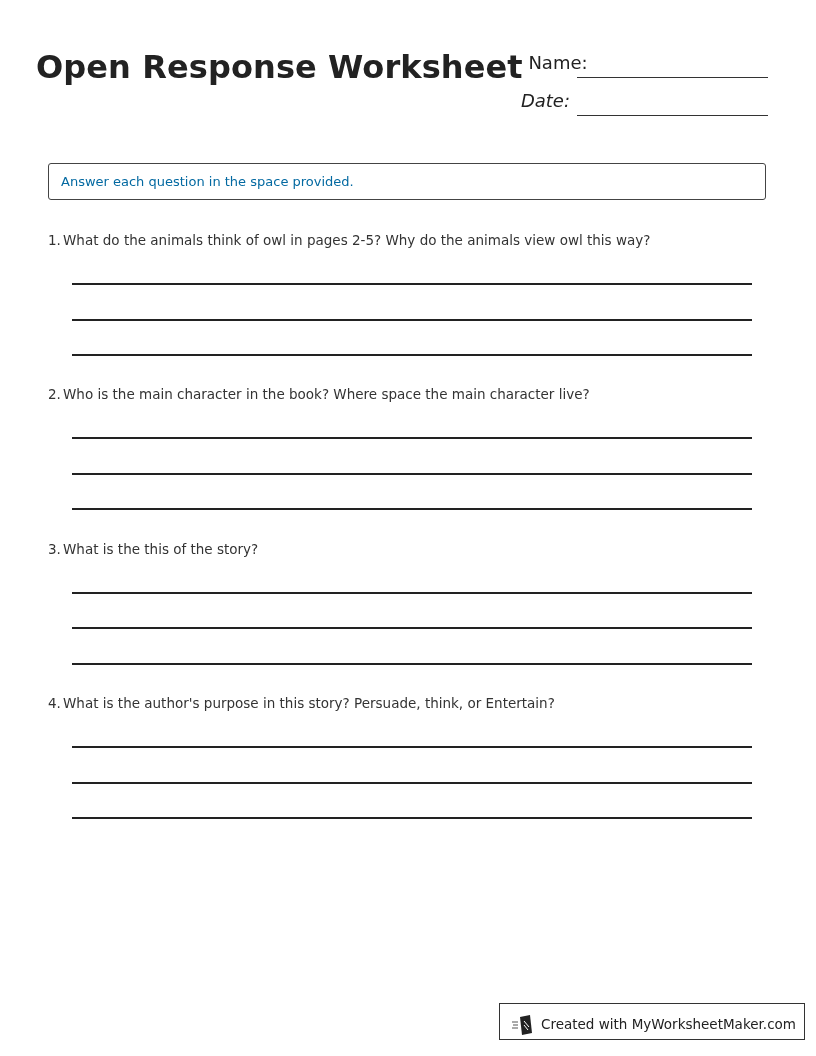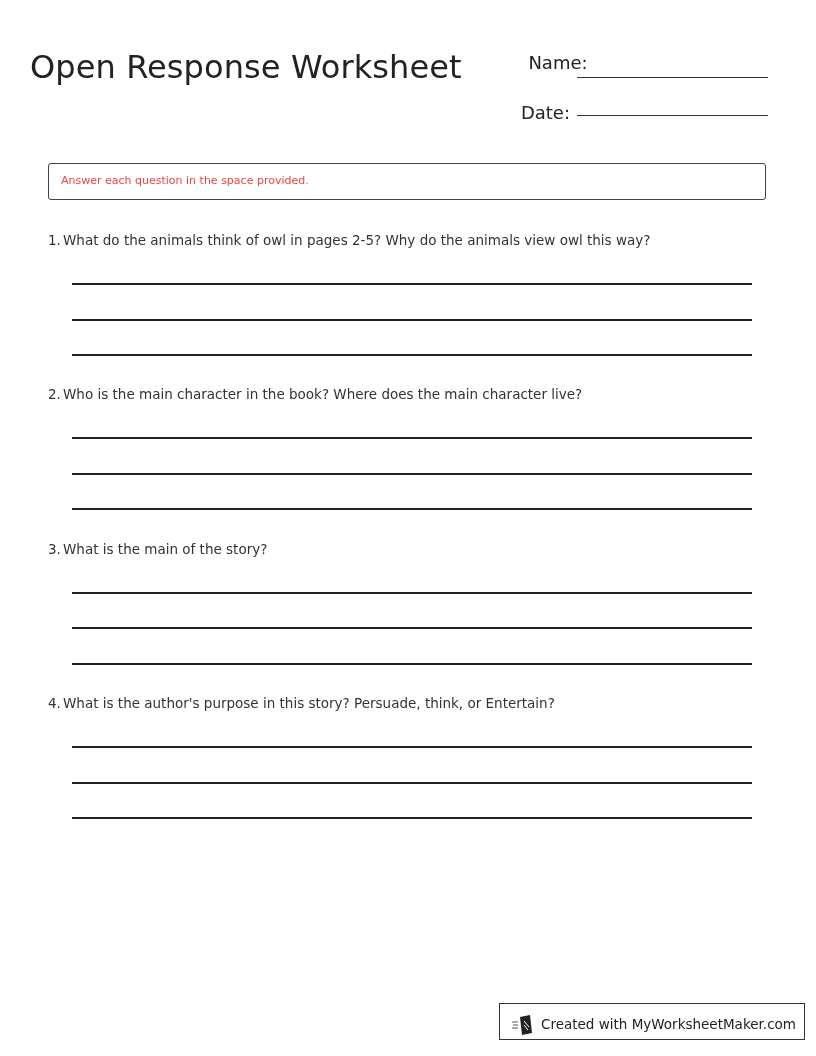--- a/index.html
+++ b/index.html
@@ -1,36 +1,36 @@
 <!DOCTYPE html>
 <html><head>
   <meta charset="utf-8">
   <style>
     html, body { margin: 0; padding: 0; background: #ffffff; }
     body {
       width: 816px; height: 1056px; position: relative; overflow: hidden;
       font-family: "DejaVu Sans", sans-serif; color: #222;
     }
     .title {
-      position: absolute; left: 30px; top: 48px;
-      font-size: 32px; font-weight: normal; color: #222; letter-spacing: 0.1px;
+      position: absolute; left: 36px; top: 48px;
+      font-size: 32px; font-weight: bold; color: #222; letter-spacing: 0.1px;
     }
     .field-label {
       position: absolute; font-size: 18px; color: #222; text-align: right; width: 80px;
     }
     .field-line {
       position: absolute; left: 577px; width: 191px; height: 0;
       border-top: 1.5px solid #333;
     }
     .instructions {
       position: absolute; left: 48px; top: 163px; width: 718px; height: 37px;
       border: 1.5px solid #444; border-radius: 3px; box-sizing: border-box;
     }
     .instructions span {
-      position: absolute; left: 12px; top: 10px; font-size: 11px; color: #ef4444;
+      position: absolute; left: 12px; top: 10px; font-size: 13px; color: #0369a1;
     }
     .question {
       position: absolute; left: 48px; font-size: 13.5px; color: #333;
     }
     .question .num { position: absolute; left: 0; }
     .question .text { position: absolute; left: 15px; white-space: nowrap; }
     .answer-line {
       position: absolute; left: 72px; width: 680px; height: 0;
       border-top: 2px solid #222;
     }
@@ -46,46 +46,46 @@
     }
   </style>
 </head>
 <body>
 
 <div class="title">Open Response Worksheet</div>
 
 <div class="field-label" style="left:518px; top:52px;text-align:center;">Name:</div>
 <div class="field-line" style="top:77px;"></div>
 
-<div class="field-label" style="left:490px; top:102px;">Date:</div>
+<div class="field-label" style="left:490px; top:90px;font-style:italic;">Date:</div>
 <div class="field-line" style="top:115px;"></div>
 
 <div class="instructions">
   <span>Answer each question in the space provided.</span>
 </div>
 
 <div class="question" style="top:232px;">
   <span class="num">1.</span>
   <span class="text">What do the animals think of owl in pages 2-5? Why do the animals view owl this way?</span>
 </div>
 <div class="answer-line" style="top:283px;"></div>
 <div class="answer-line" style="top:319px;"></div>
 <div class="answer-line" style="top:354px;"></div>
 
 <div class="question" style="top:386px;">
   <span class="num">2.</span>
-  <span class="text">Who is the main character in the book? Where does the main character live?</span>
+  <span class="text">Who is the main character in the book? Where space the main character live?</span>
 </div>
 <div class="answer-line" style="top:437px;"></div>
 <div class="answer-line" style="top:473px;"></div>
 <div class="answer-line" style="top:508px;"></div>
 
 <div class="question" style="top:541px;">
   <span class="num">3.</span>
-  <span class="text">What is the main of the story?</span>
+  <span class="text">What is the this of the story?</span>
 </div>
 <div class="answer-line" style="top:592px;"></div>
 <div class="answer-line" style="top:627px;"></div>
 <div class="answer-line" style="top:663px;"></div>
 
 <div class="question" style="top:695px;">
   <span class="num">4.</span>
   <span class="text">What is the author's purpose in this story? Persuade, think, or Entertain?</span>
 </div>
 <div class="answer-line" style="top:746px;"></div>

